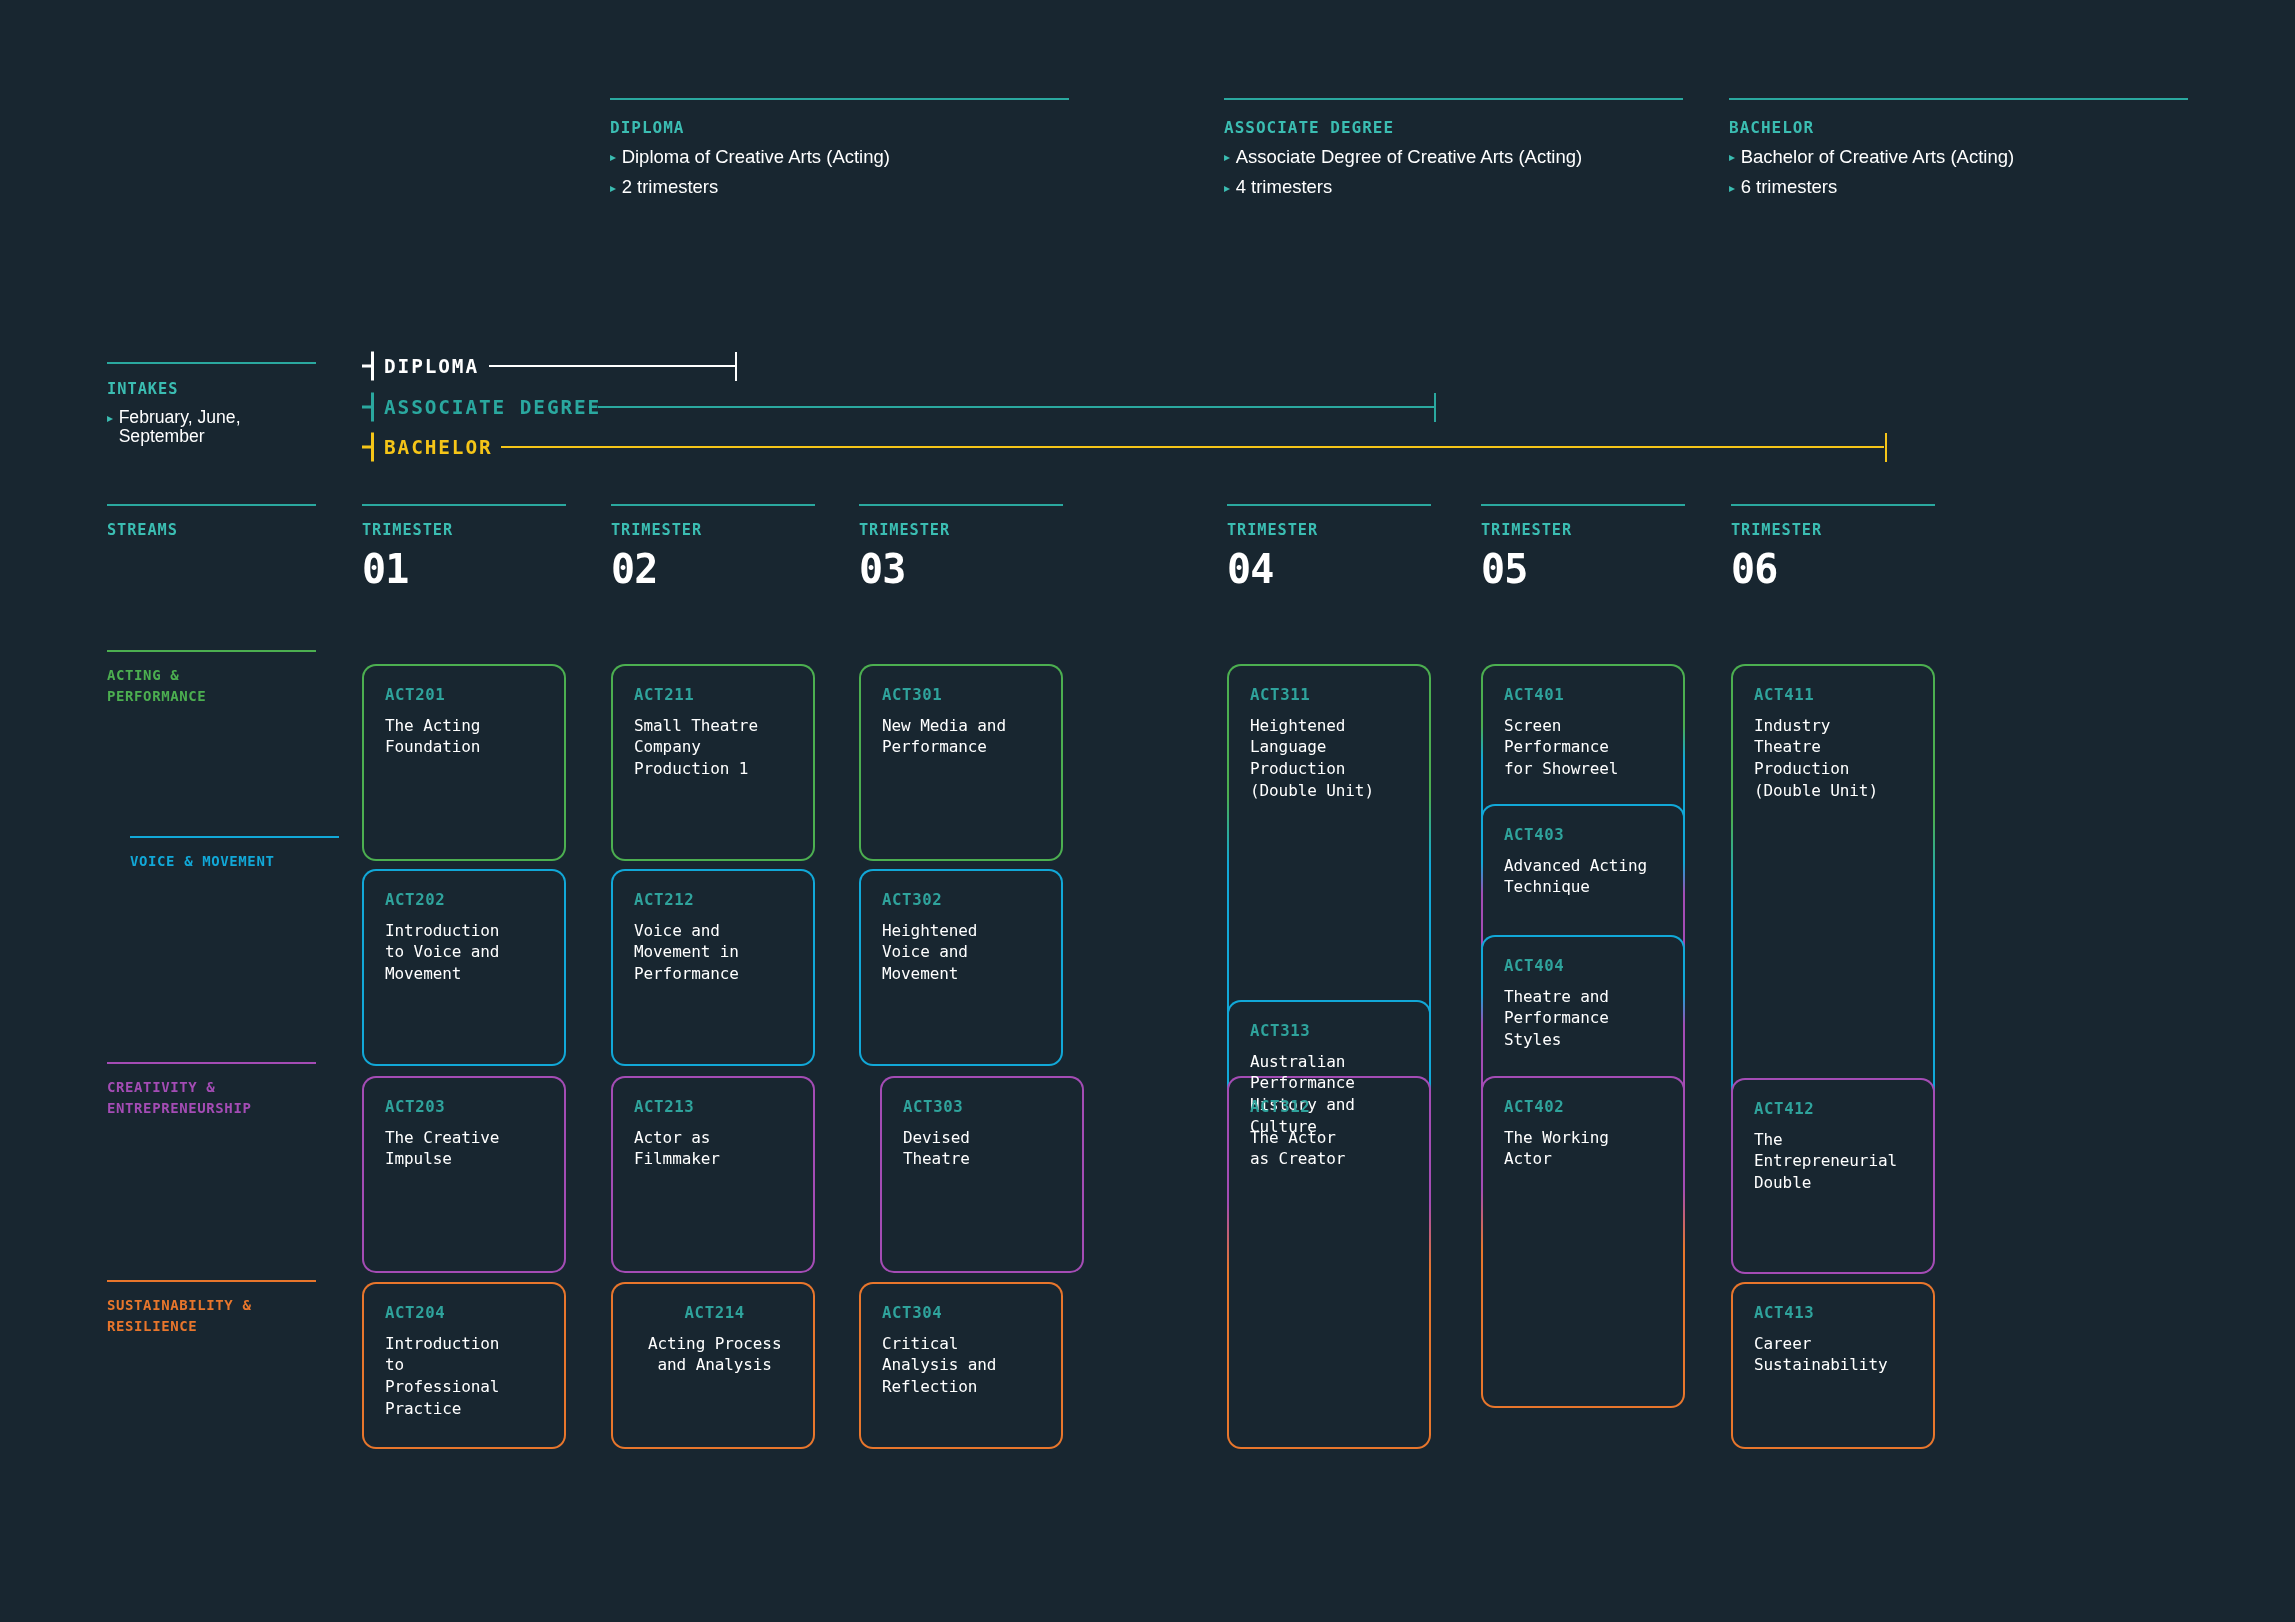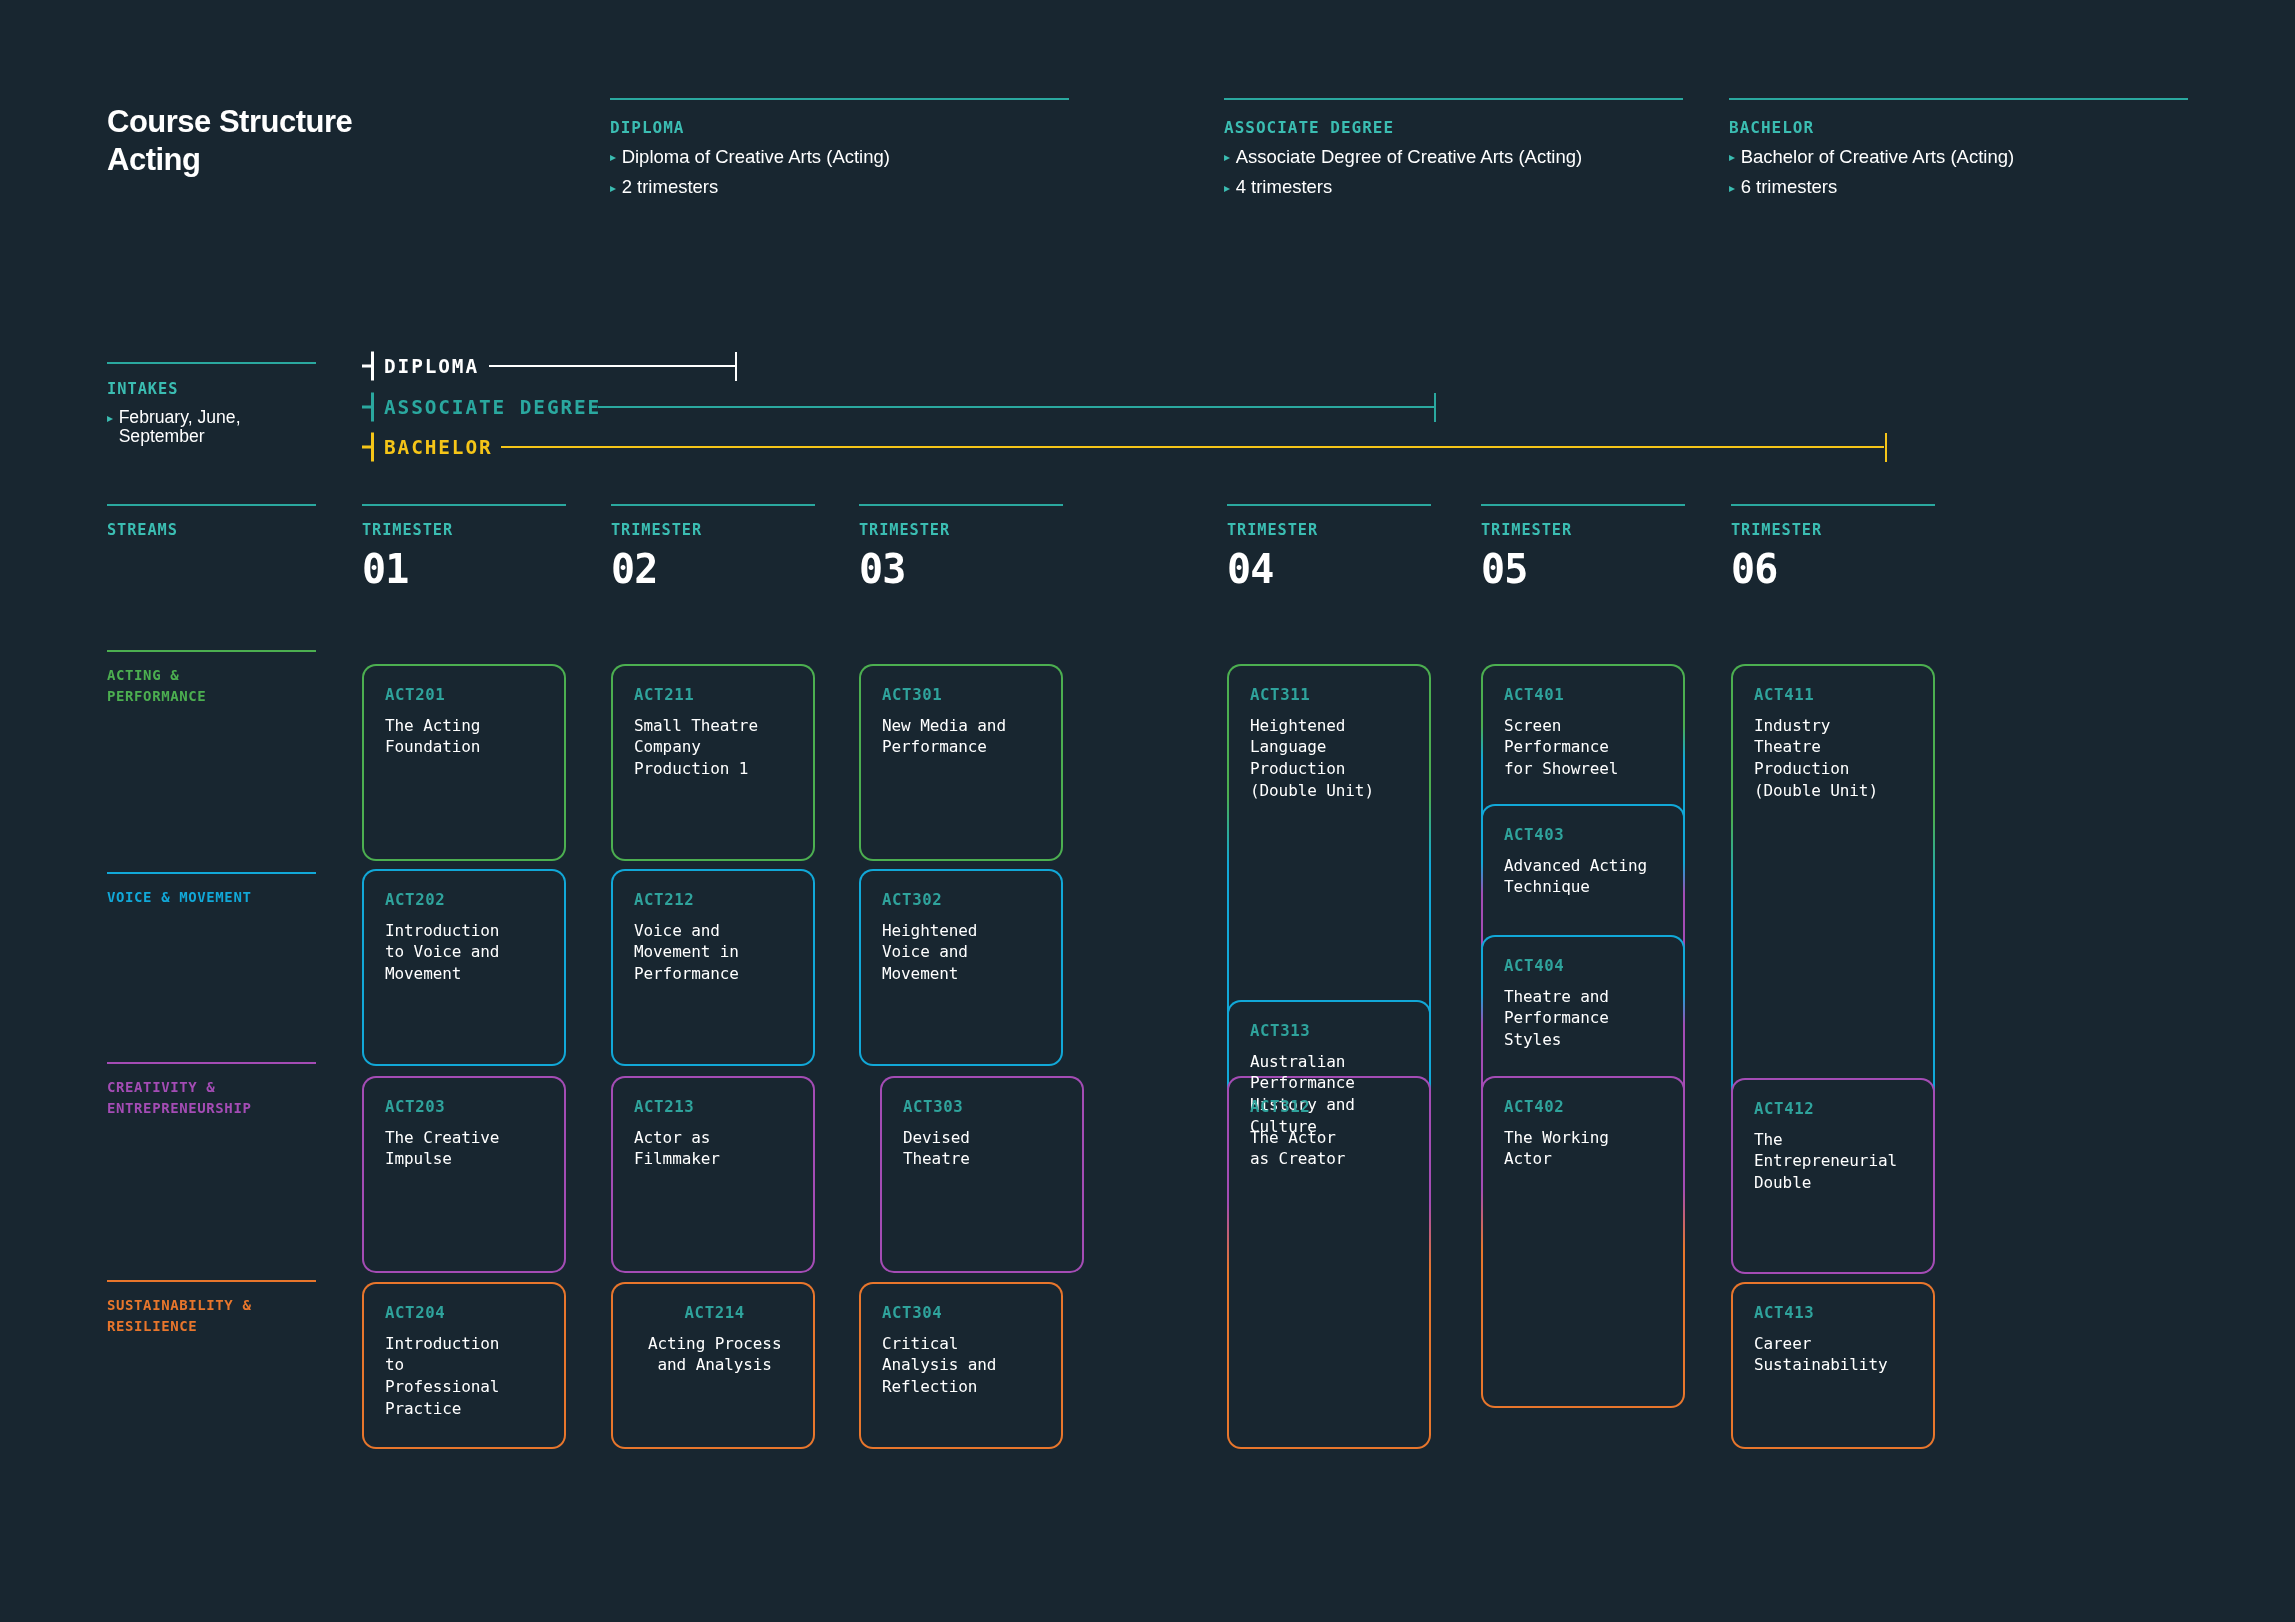--- a/index.html
+++ b/index.html
@@ -92,22 +92,20 @@
   .card-title {
     margin-top:10.2px;
     font-size:16px; line-height:1.36; color:#ffffff; letter-spacing:-0.1px;
     white-space:pre-line; display:block;
   }
 </style>
 </head>
 <body>
 
 <div id="header">
-  <h1 id="page-title">Course Structure
-Acting</h1>
 
   <div class="award-block" style="left:610px;width:459px;">
     <div class="award-rule"></div>
     <div class="award-label">DIPLOMA</div>
     <div class="award-line">
       <span class="tri">▸</span>
       <span>Diploma of Creative Arts (Acting)</span>
     </div>
     <div class="award-line">
       <span class="tri">▸</span>
@@ -206,21 +204,21 @@
     </div>
     <div class="col-head" style="left: 107px; width: 209px;">
       <div class="col-rule" style="background:#2aa89f;"></div>
       <div class="col-kicker">STREAMS</div>
     </div>
     <div class="stream-head" style="top: 146px;">
       <div class="stream-rule" style="background:#4caf50;"></div>
       <div class="stream-label" style="color:#4caf50;">ACTING &amp;
 PERFORMANCE</div>
     </div>
-    <div class="stream-head" style="top: 368px;">
+    <div class="stream-head" style="top: 332px; margin-left: 23px;">
       <div class="stream-rule" style="background:#11a8d8;"></div>
       <div class="stream-label" style="color:#11a8d8;">VOICE &amp; MOVEMENT</div>
     </div>
     <div class="stream-head" style="top: 558px;">
       <div class="stream-rule" style="background:#a44cb5;"></div>
       <div class="stream-label" style="color:#a44cb5;">CREATIVITY &amp;
 ENTREPRENEURSHIP</div>
     </div>
     <div class="stream-head" style="top: 776px;">
       <div class="stream-rule" style="background:#e8762c;"></div>

